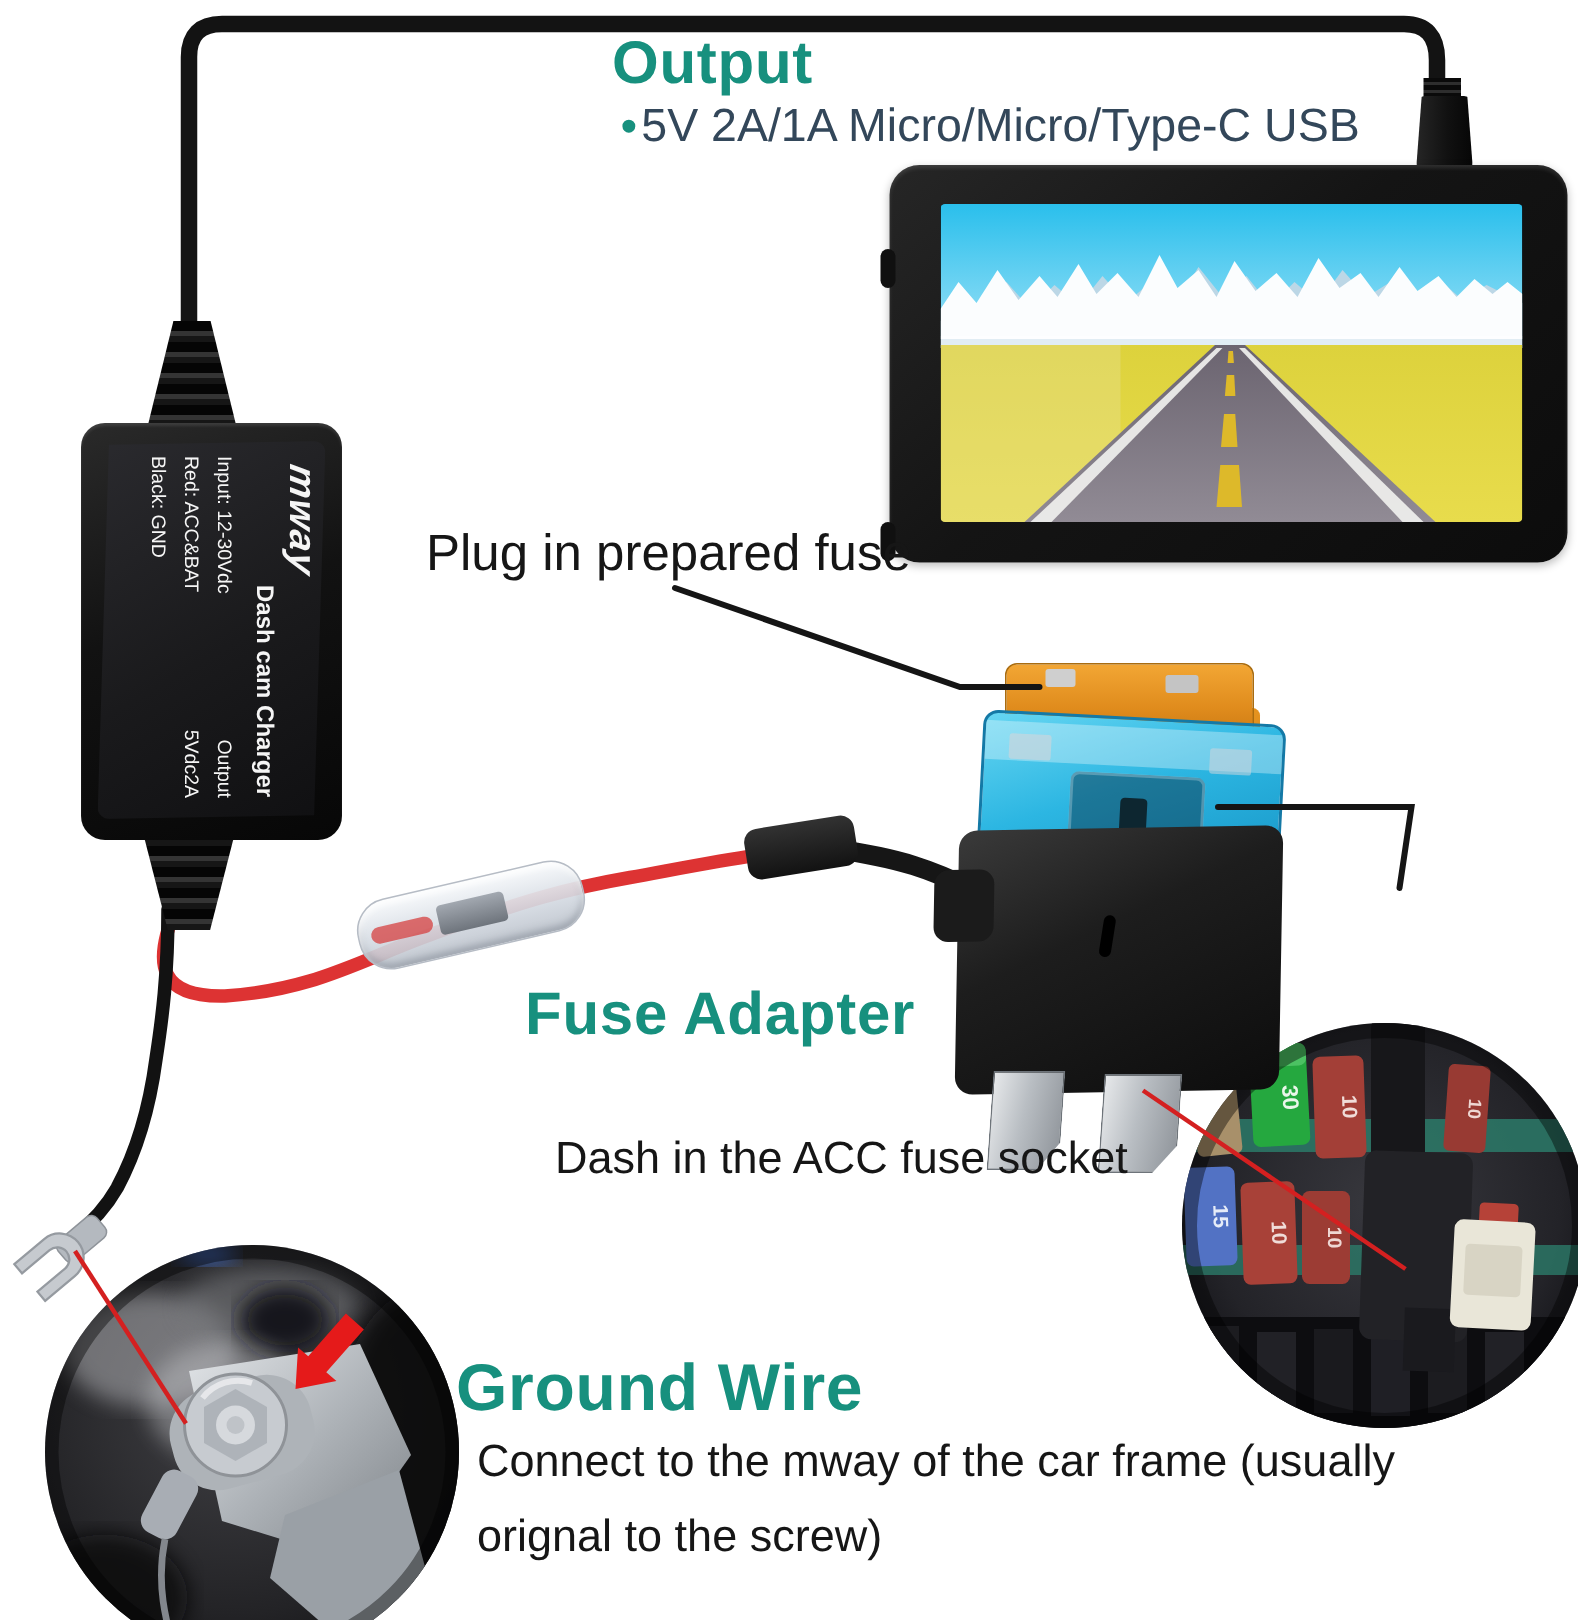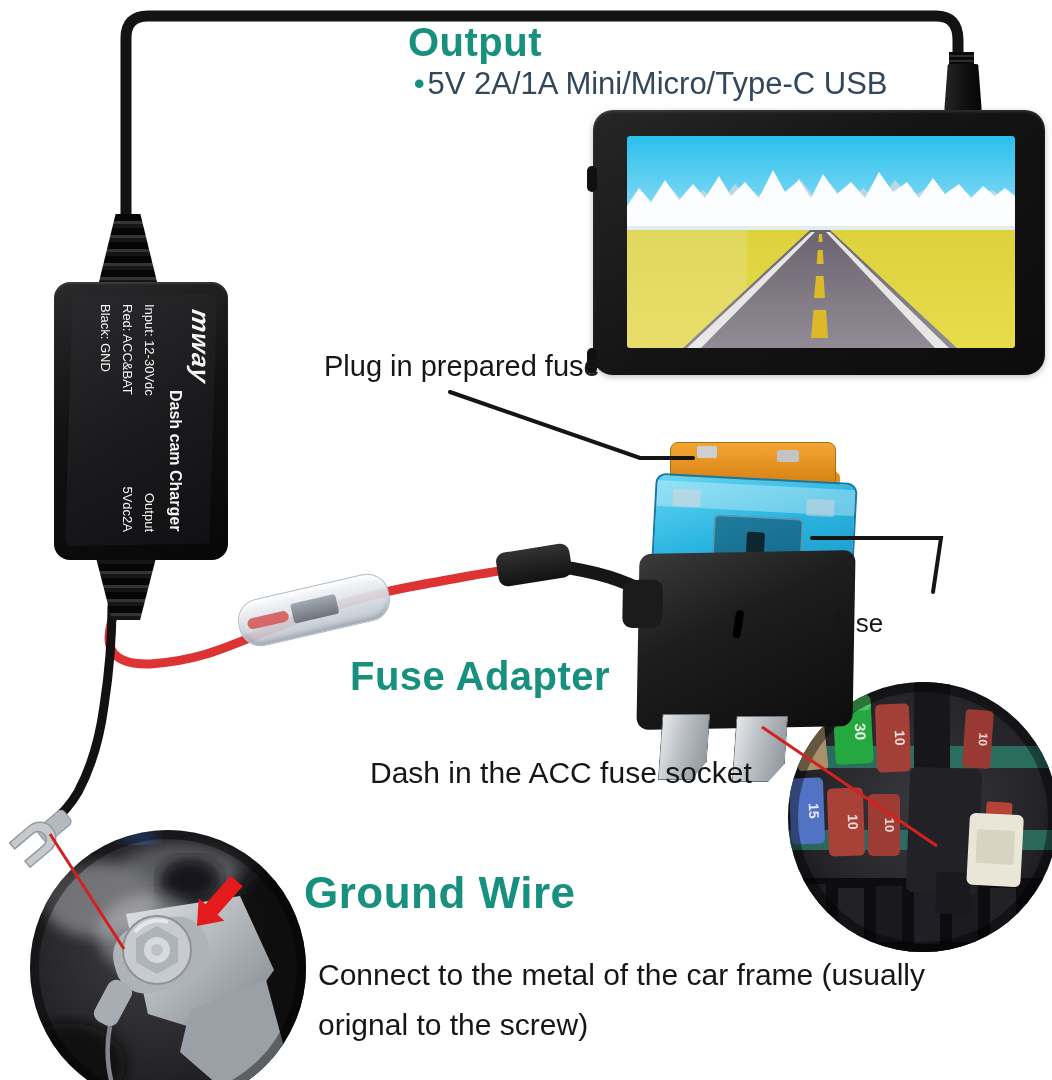--- a/index.html
+++ b/index.html
@@ -71,25 +71,25 @@
            background:linear-gradient(100deg,#e6e8ea 0%,#b9bec3 45%,#8f949a 100%);
            clip-path:polygon(0 0,100% 0,100% 72%,70% 100%,0 100%);}
   
   .circle{border-radius:50%;overflow:hidden;}
   .fusebox{left:788px;top:682px;width:270px;height:270px;}
   .groundphoto{left:30px;top:830px;width:276px;height:276px;}
   
   .t-output{left:408px;top:20px;font-size:40px;}
   .t-spec{left:414px;top:66px;font-size:31px;color:#33475a;white-space:nowrap;}
   .t-spec .dot{color:#17907e;font-size:30px;font-weight:bold;margin-right:3px;}
-  .t-prepared{left:284px;top:350px;font-size:29px;margin-left:40px;}
+  .t-prepared{left:284px;top:350px;font-size:34px;}
   .t-carfuse{left:834px;top:598px;font-size:26px;line-height:50px;}
   .t-fuseadapter{left:350px;top:654px;font-size:40px;}
   .t-accsocket{left:370px;top:756px;font-size:30px;}
-  .t-ground{left:304px;top:868px;font-size:44px;}
+  .t-ground{left:304px;top:901px;font-size:44px;}
   .t-gline1{left:318px;top:958px;font-size:30px;white-space:nowrap;}
   .t-gline2{left:318px;top:1008px;font-size:30px;}
 </style>
 </head>
 <body>
 
 <svg class="abs" style="left:0;top:0" width="1052" height="1080" viewBox="0 0 1052 1080">
 
   <path d="M 126 252 L 126 38 Q 126 16 148 16 L 936 16 Q 958 16 958 40 L 958 66" fill="none" stroke="#131313" stroke-width="11" stroke-linecap="round"></path>
 
@@ -308,27 +308,26 @@
 
 <svg class="abs" style="left:0;top:0;pointer-events:none" width="1052" height="1080" viewBox="0 0 1052 1080">
   <polyline points="450,392 640,458 693,458" fill="none" stroke="#151515" stroke-width="4" stroke-linecap="round"></polyline>
   <polyline points="812,538 941,538 933,592" fill="none" stroke="#151515" stroke-width="4" stroke-linecap="round"></polyline>
   <line x1="762" y1="727" x2="937" y2="846" stroke="#d42020" stroke-width="3"></line>
   <line x1="50" y1="834" x2="124" y2="949" stroke="#d42020" stroke-width="3"></line>
 </svg>
 
 <div class="abs heading t-output">Output</div>
 <div class="abs t-spec">
-  <span class="dot">•</span><span>5V 2A/1A Mini/Micro/Type-C USB</span>
+  <span class="dot">•</span><span>5V 2A/1A Micro/Micro/Type-C USB</span>
 </div>
 
 <div class="abs bodytext t-prepared">Plug in prepared fuse</div>
 
 <div class="abs bodytext t-carfuse">
-  <div>fuse</div>
 </div>
 
 <div class="abs heading t-fuseadapter">Fuse Adapter</div>
 <div class="abs bodytext t-accsocket">Dash in the ACC fuse socket</div>
 
 <div class="abs heading t-ground">Ground Wire</div>
-<div class="abs bodytext t-gline1">Connect to the metal of the car frame (usually</div>
+<div class="abs bodytext t-gline1">Connect to the mway of the car frame (usually</div>
 <div class="abs bodytext t-gline2">orignal to the screw)</div>
 
 </body></html>

